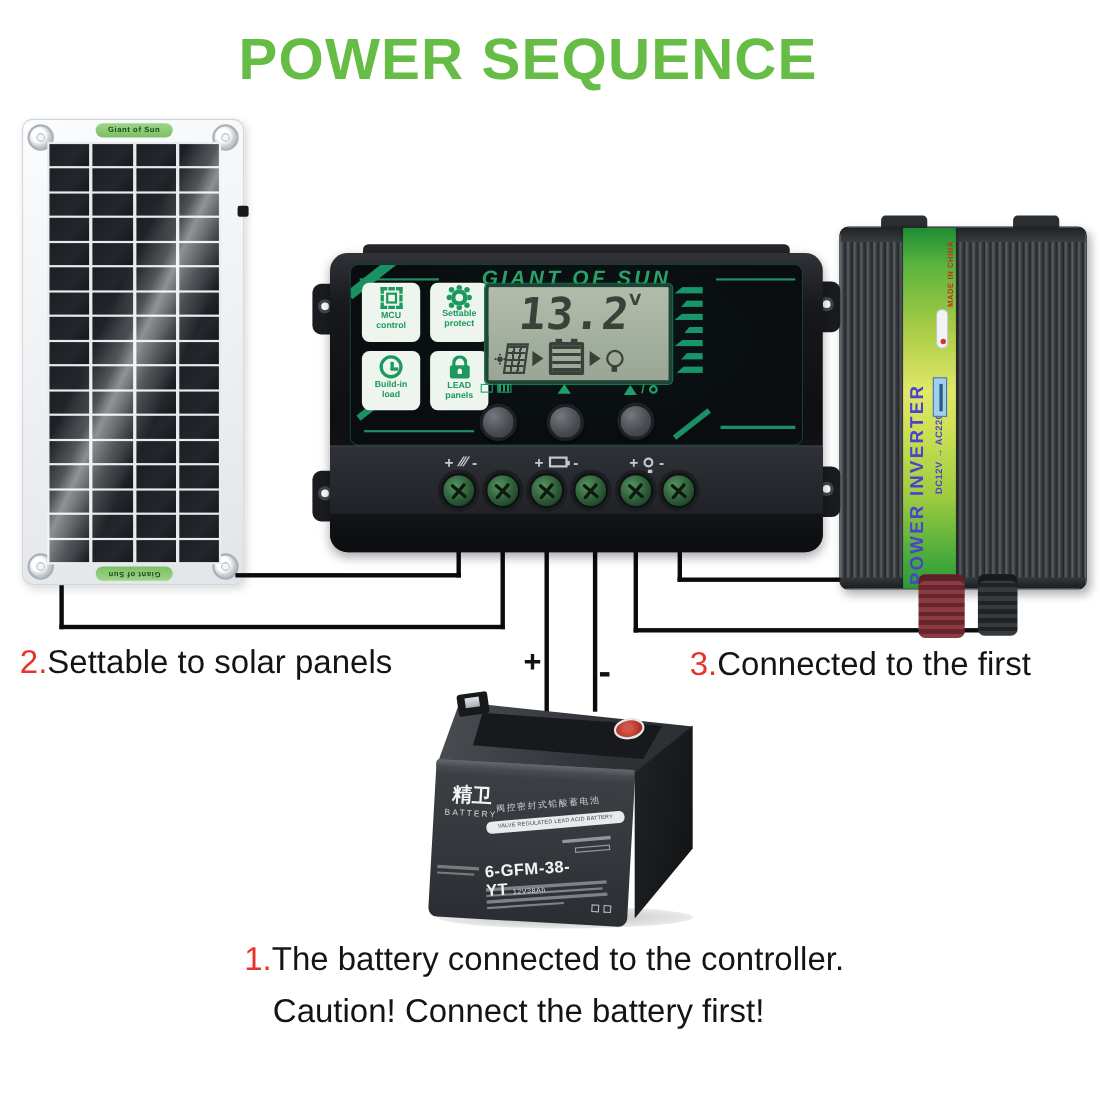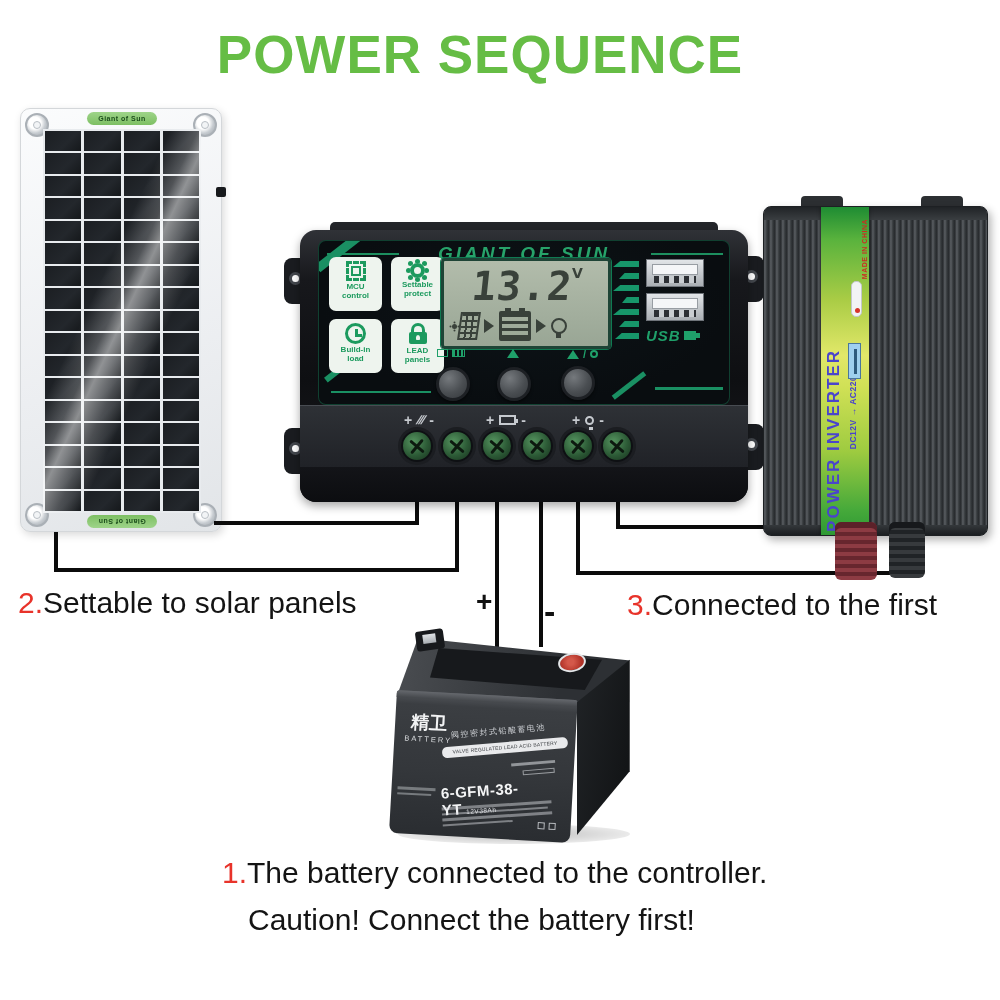--- a/index.html
+++ b/index.html
@@ -430,28 +430,20 @@
         <div class="lcd-icons">
           <div class="li-sun"></div>
           <div class="li-panel"></div>
           <div class="li-arrow"></div>
           <div class="li-batt"></div>
           <div class="li-arrow"></div>
           <div class="li-bulb"></div>
         </div>
       </div>
 
-      <div class="usb-block">
-        <div class="usb-port"></div>
-        <div class="usb-port"></div>
-        <div class="usb-label">
-          <span class="usb-text">USB</span>
-          <span class="usb-plug"></span>
-        </div>
-      </div>
 
       <div class="hint" style="left:118px;top:108px;">
         <div class="h-rect"></div>
         <div class="h-rect2"></div>
       </div>
       <div class="hint" style="left:188px;top:108px;">
         <div class="h-tri"></div>
       </div>
       <div class="hint" style="left:248px;top:107px;">
         <div class="h-tri"></div>

